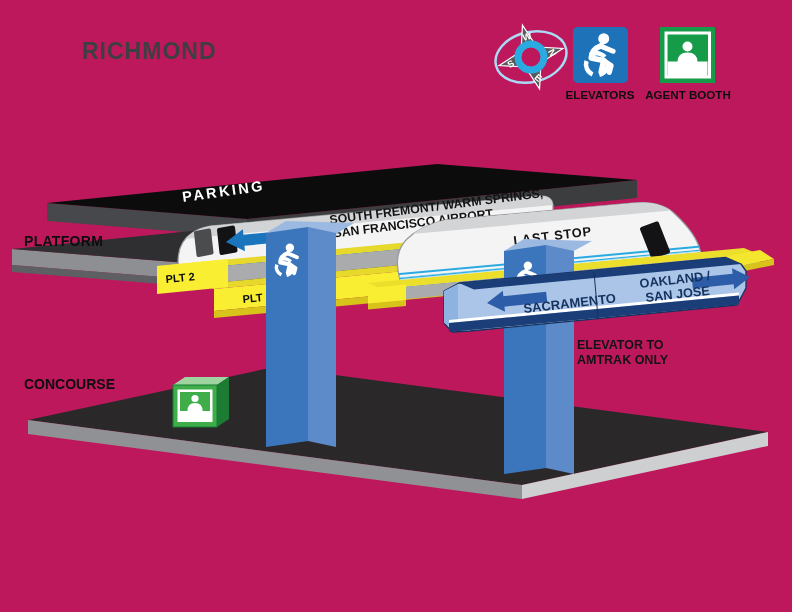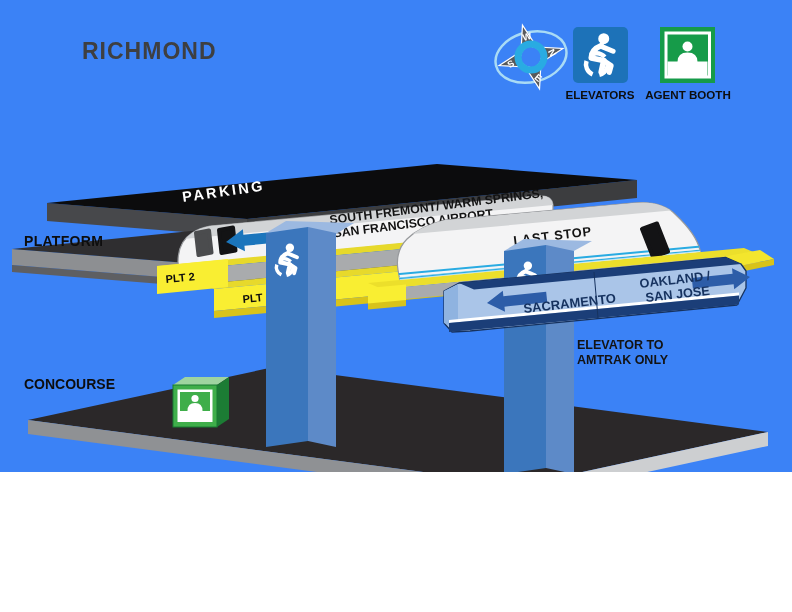--- a/index.html
+++ b/index.html
@@ -1,16 +1,16 @@
 <!DOCTYPE html>
 <html><head>
 <meta charset="utf-8">
 <style>
   html,body{margin:0;padding:0;background:#ffffff;}
-  .stage{position:relative;width:792px;height:472px;background:#3b82f6;overflow:hidden;
+  .stage{position:relative;width:792px;height:612px;background:#be185d;overflow:hidden;
          font-family:"Liberation Sans","DejaVu Sans",sans-serif;}
   svg text{font-family:"Liberation Sans","DejaVu Sans",sans-serif;font-weight:700;}
 </style>
 </head>
 <body>
 
 <div class="stage">
 <svg width="792" height="612" viewBox="0 0 792 612">
   <defs>
     <pattern id="bartStripe" width="6" height="6.4" patternUnits="userSpaceOnUse" patternTransform="rotate(-5.4)">

